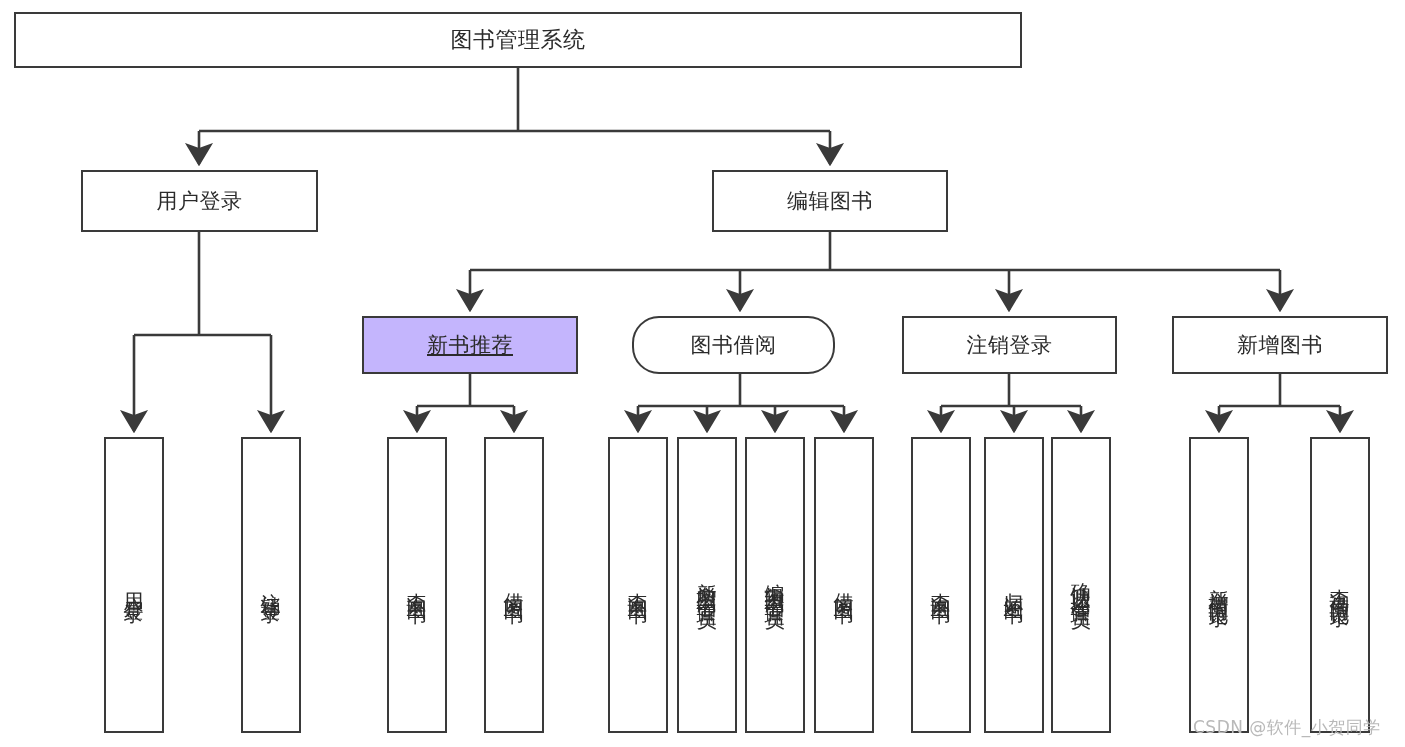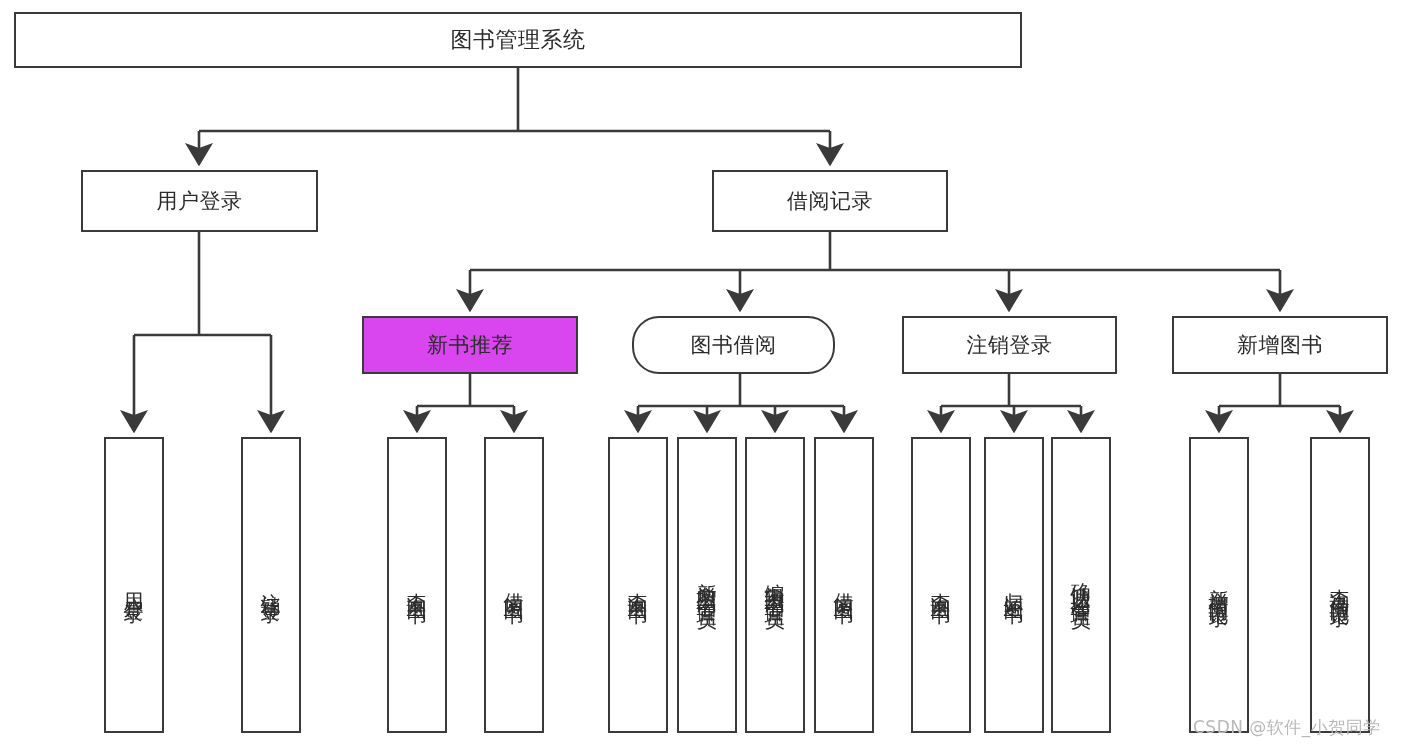--- a/index.html
+++ b/index.html
@@ -115,23 +115,23 @@
       <path d="M 1280 374 L 1280 406" stroke="#3a3a3a"></path>
       <path d="M 1219 406 L 1340 406" stroke="#3a3a3a"></path>
       <path d="M 1219 406 L 1219 431" marker-end="url(#arrow)" stroke="#3a3a3a"></path>
       <path d="M 1340 406 L 1340 431" marker-end="url(#arrow)" stroke="#3a3a3a"></path>
     </g>
   </svg>
 
   <div class="node horiz root" style="left: 14px; top: 12px; width: 1008px; height: 56px; border-color: rgb(58, 58, 58); background: rgb(255, 255, 255); color: rgb(43, 43, 43);">图书管理系统</div>
 
   <div class="node horiz" style="left: 81px; top: 170px; width: 237px; height: 62px; border-color: rgb(58, 58, 58); background: rgb(255, 255, 255); color: rgb(43, 43, 43);">用户登录</div>
-  <div class="node horiz" style="left: 712px; top: 170px; width: 236px; height: 62px; border-color: rgb(58, 58, 58); background: rgb(255, 255, 255); color: rgb(43, 43, 43);">借阅记录</div>
+  <div class="node horiz" style="left: 712px; top: 170px; width: 236px; height: 62px; border-color: rgb(58, 58, 58); background: rgb(255, 255, 255); color: rgb(43, 43, 43);">编辑图书</div>
 
-  <div class="node horiz" style="left: 362px; top: 316px; width: 216px; height: 58px; border-color: rgb(58, 58, 58); background: #d946ef; color: rgb(43, 43, 43);">新书推荐</div>
+  <div class="node horiz" style="left: 362px; top: 316px; width: 216px; height: 58px; border-color: rgb(58, 58, 58); background: #c4b5fd; color: rgb(43, 43, 43); text-decoration: underline;">新书推荐</div>
   <div class="node horiz" style="left: 632px; top: 316px; width: 203px; height: 58px; border-color: rgb(58, 58, 58); background: rgb(255, 255, 255); color: rgb(43, 43, 43); border-radius: 27px;">图书借阅</div>
   <div class="node horiz" style="left: 902px; top: 316px; width: 215px; height: 58px; border-color: rgb(58, 58, 58); background: rgb(255, 255, 255); color: rgb(43, 43, 43);">注销登录</div>
   <div class="node horiz" style="left: 1172px; top: 316px; width: 216px; height: 58px; border-color: rgb(58, 58, 58); background: rgb(255, 255, 255); color: rgb(43, 43, 43);">新增图书</div>
 
   <div class="node vert" style="left: 104px; top: 437px; width: 60px; height: 296px; border-color: rgb(58, 58, 58); background: rgb(255, 255, 255); color: rgb(43, 43, 43);">
     <span class="vtext">用户登录</span>
   </div>
   <div class="node vert" style="left: 241px; top: 437px; width: 60px; height: 296px; border-color: rgb(58, 58, 58); background: rgb(255, 255, 255); color: rgb(43, 43, 43);">
     <span class="vtext">注销登录</span>
   </div>

